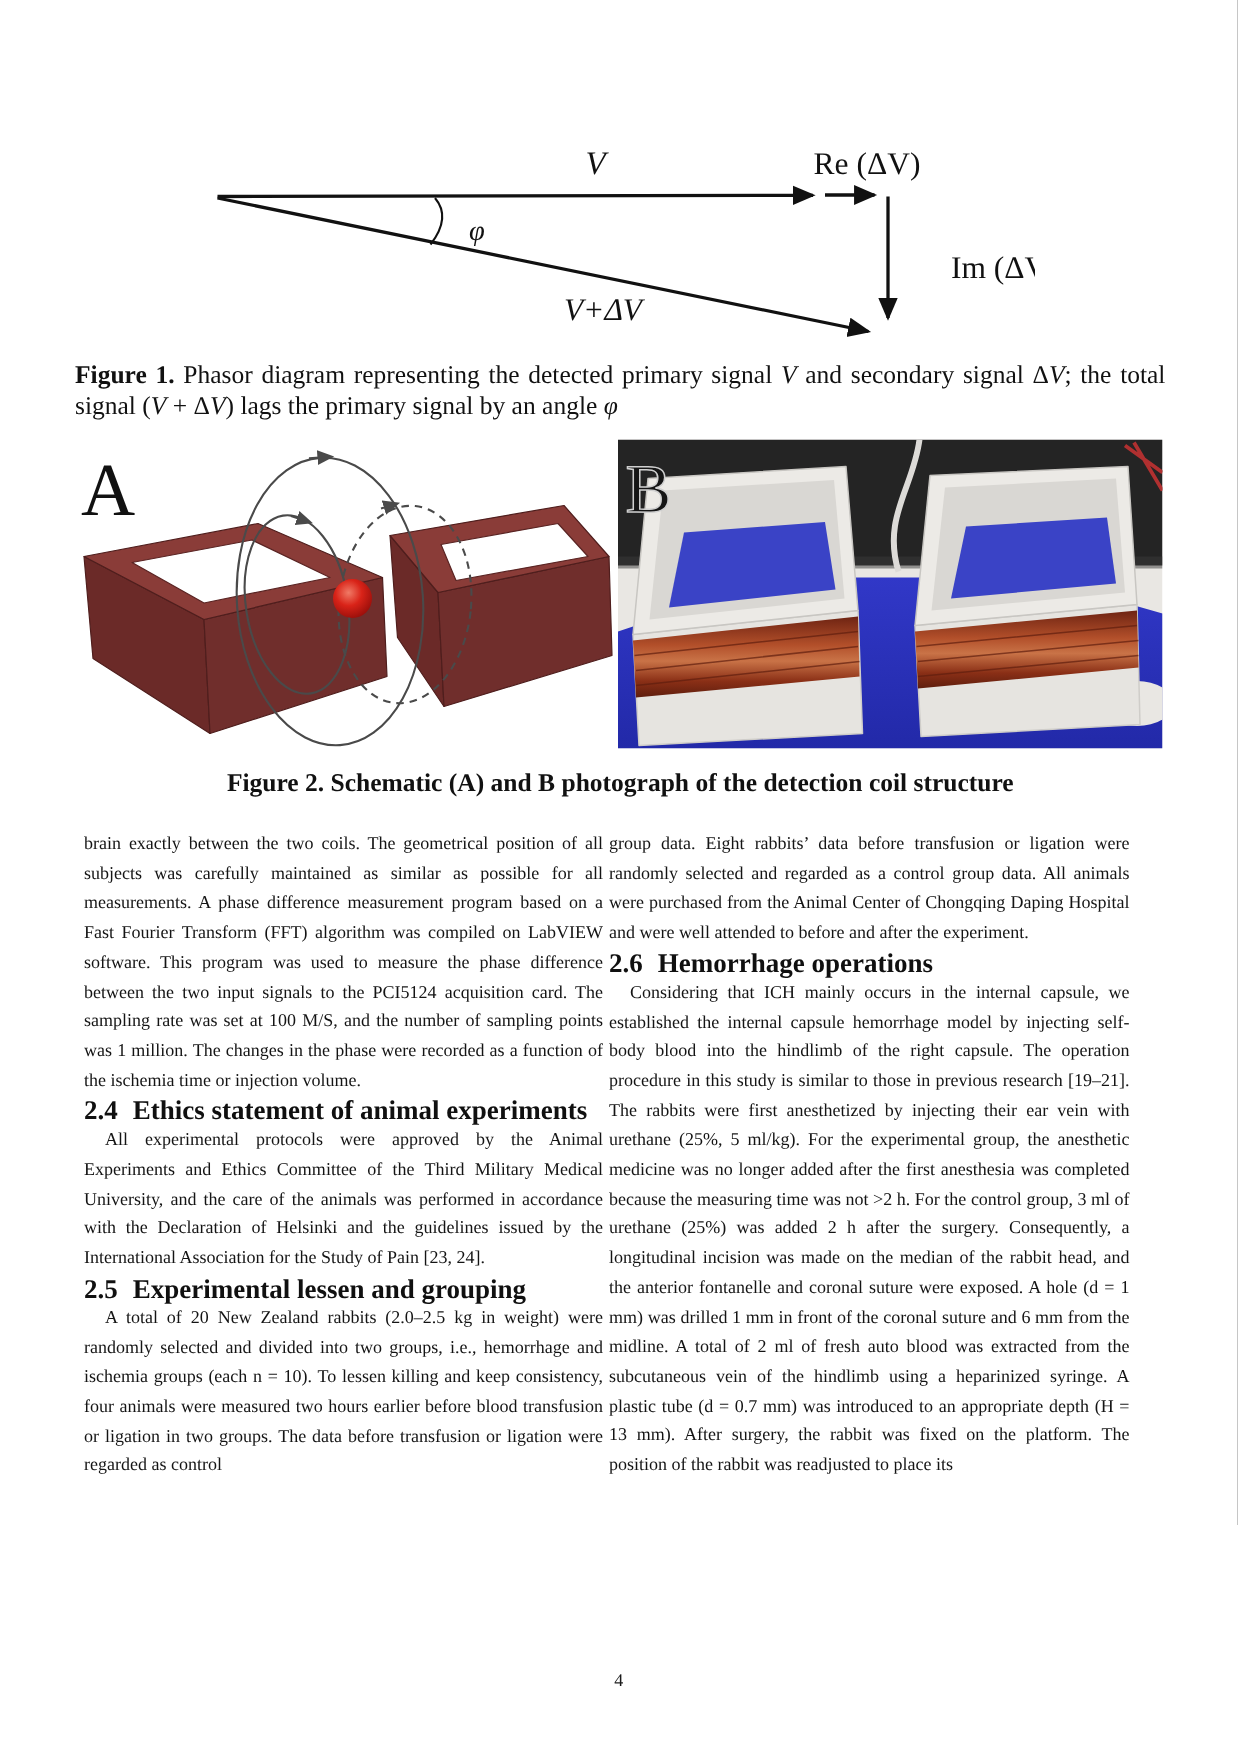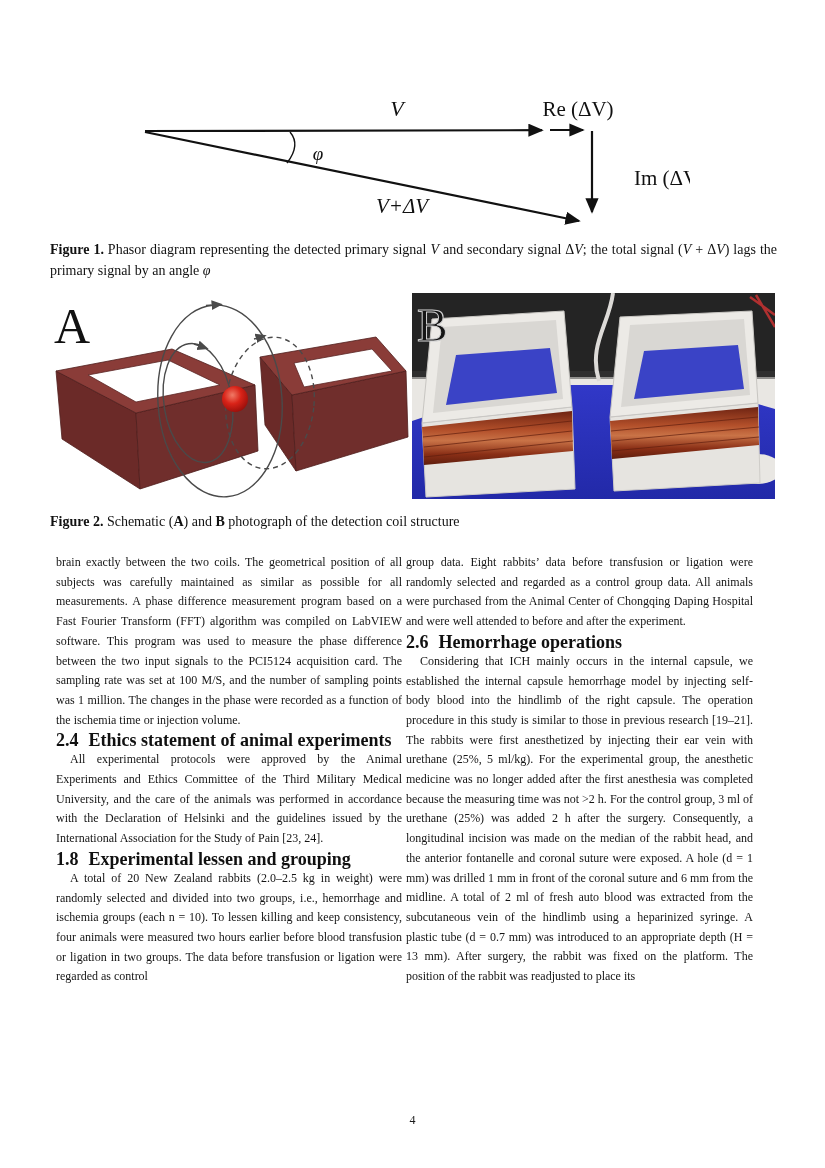--- a/index.html
+++ b/index.html
@@ -2,23 +2,23 @@
 <html><head>
 <meta charset="utf-8">
 <style>
   html,body{margin:0;padding:0;background:#9a9a9a;}
   .page{position:relative;width:825px;height:1168px;margin:0 auto;background:#ffffff;
         font-family:"Liberation Serif", serif;color:#181818;overflow:hidden;}
 
   .fig1{position:absolute;left:130px;top:86px;}
   .fig1 text{font-family:"Liberation Serif", serif;fill:#111;}
 
-  .fig-caption{font-size:14px;line-height:20.6px;text-align:justify;color:#111;}
+  .fig-caption{font-size:17px;line-height:20.6px;text-align:justify;color:#111;}
   .fig1-caption{position:absolute;left:50px;top:240px;width:727px;}
-  .fig2-caption{position:absolute;left:50px;top:512px;width:727px;text-align:left;}
+  .fig2-caption{position:absolute;left:50px;top:512px;width:727px;text-align:center;font-weight:bold;}
 
   .fig2-a{position:absolute;left:48px;top:293px;}
   .fig2-b{position:absolute;left:412px;top:293px;}
 
   .col{position:absolute;top:553px;font-size:12px;line-height:19.7px;text-align:justify;color:#141414;}
   .col-left{left:56px;width:346px;}
   .col-right{left:406px;width:347px;}
   .col p{margin:0;}
   p.indent{text-indent:14px;}
   h3.sec{font-size:18px;line-height:20px;margin:0;font-weight:bold;color:#101010;}
@@ -146,21 +146,21 @@
 
   <div class="col col-left">
     <p>brain exactly between the two coils. The geometrical position of all subjects was carefully maintained as similar as possible for all measurements. A phase difference measurement program based on a Fast Fourier Transform (FFT) algorithm was compiled on LabVIEW software. This program was used to measure the phase difference between the two input signals to the PCI5124 acquisition card. The sampling rate was set at 100 M/S, and the number of sampling points was 1 million. The changes in the phase were recorded as a function of the ischemia time or injection volume.</p>
 
     <h3 class="sec mt-h24">
       <span class="num">2.4</span><span>Ethics statement of animal experiments</span>
     </h3>
     <p class="indent mt-p">All experimental protocols were approved by the Animal Experiments and Ethics Committee of the Third Military Medical University, and the care of the animals was performed in accordance with the Declaration of Helsinki and the guidelines issued by the International Association for the Study of Pain [23, 24].</p>
 
     <h3 class="sec mt-h25">
-      <span class="num">1.8</span><span>Experimental lessen and grouping</span>
+      <span class="num">2.5</span><span>Experimental lessen and grouping</span>
     </h3>
     <p class="indent mt-p">A total of 20 New Zealand rabbits (2.0–2.5 kg in weight) were randomly selected and divided into two groups, i.e., hemorrhage and ischemia groups (each n = 10). To lessen killing and keep consistency, four animals were measured two hours earlier before blood transfusion or ligation in two groups. The data before transfusion or ligation were regarded as control</p>
   </div>
 
   <div class="col col-right">
     <p>group data.  Eight rabbits’ data before transfusion or ligation were randomly selected and regarded as a control group data. All animals were purchased from the Animal Center of Chongqing Daping Hospital and were well attended to before and after the experiment.</p>
 
     <h3 class="sec mt-h26">
       <span class="num">2.6</span><span>Hemorrhage operations</span>
     </h3>

